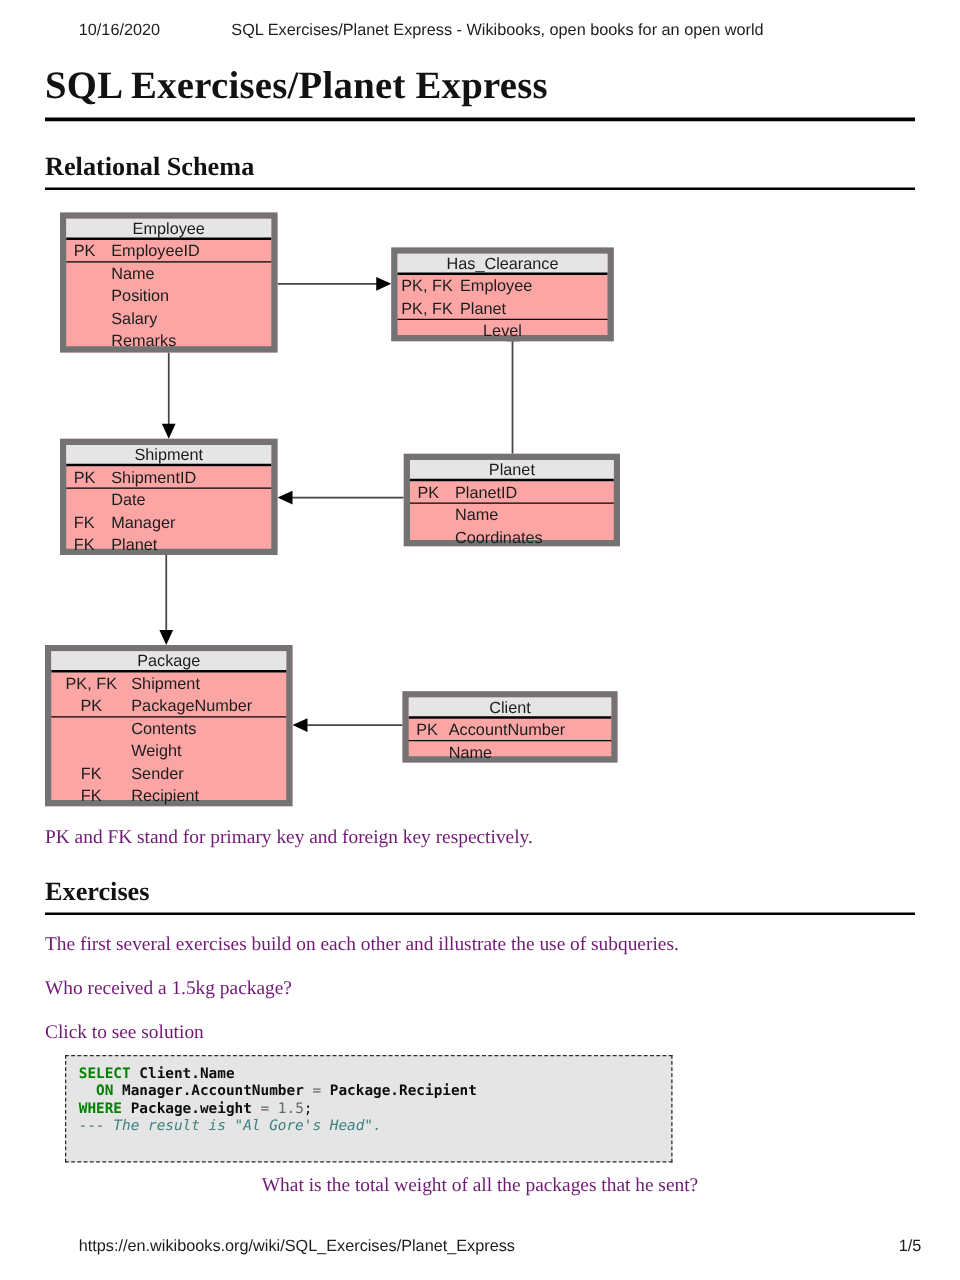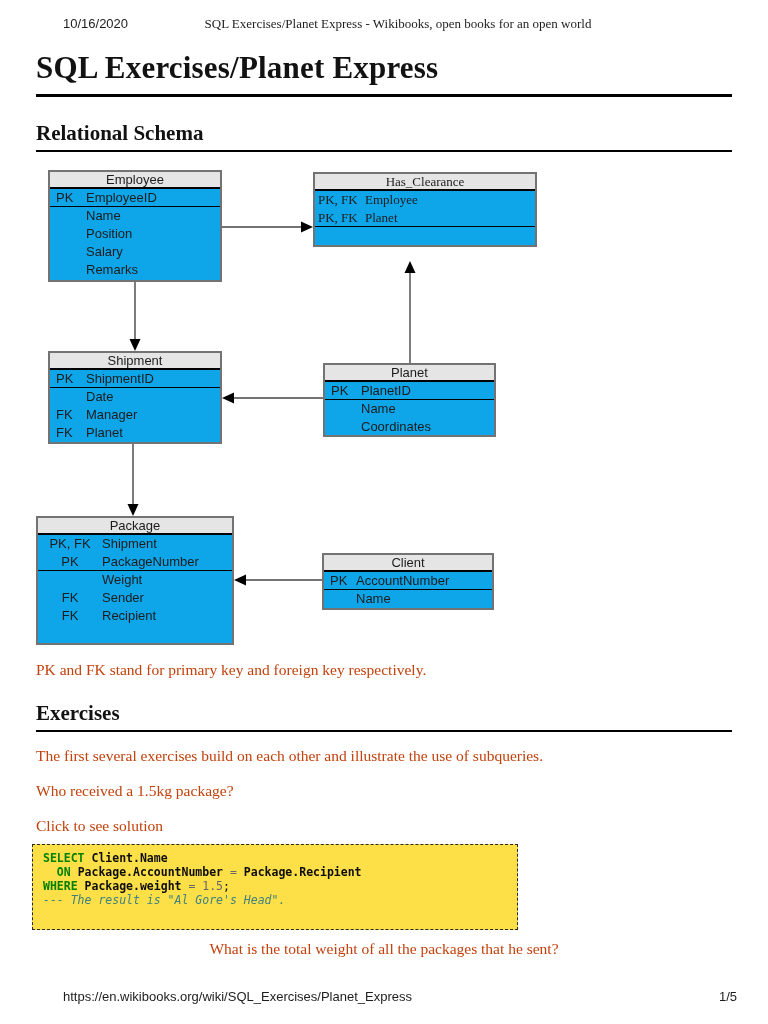--- a/index.html
+++ b/index.html
@@ -8,74 +8,74 @@
     width:768px; height:1024px; position:relative; overflow:hidden;
     font-family:"Liberation Serif", serif; color:#121212;
   }
   .abs { position:absolute; }
 
   
   .print-meta {
     font-family:"Liberation Sans", sans-serif; font-size:13px; color:#1d1d1d;margin-left:28px;
   }
   .print-date { left:35px; top:16px; }
-  .print-doc-title { left:0; right:0; top:16px; text-align:center;font-family:Liberation Serif, serif; }
+  .print-doc-title { left:0; right:0; top:16px; text-align:center; }
   .footer-url { left:35px; top:989px;text-align:center; }
   .footer-page { right:31px; top:989px;text-align:right; }
 
   
   .page-title {
     left:36px; right:36px; top:50px;
     font-size:31px; font-weight:bold; line-height:36px; letter-spacing:.2px;
     padding-bottom:8px; border-bottom:3px solid #000;
   }
   .h2 {
     left:36px; right:36px;
     font-size:21px; font-weight:bold; line-height:26px;
     padding-bottom:4px; border-bottom:2px solid #000;
   }
   #schema-heading { top:120px; }
   #exercises-heading { top:700px; }
 
   
-  .para { left:36px; right:36px; font-size:15.5px; line-height:20px; color:#c2410c; }
+  .para { left:36px; right:36px; font-size:15.5px; line-height:20px; color:#701a75; }
   #schema-note { top:660px; }
   #exercises-intro { top:746px; }
   #question-1 { top:781px; }
   #solution-toggle { top:816px; }
   #question-2 { top:939px;text-align:center; }
 
   
   .diagram { left:36px; top:158px; width:696px; height:497px; }
   .etable {
-    position:absolute; border:2px solid #737373; background:#0ea5e9;
+    position:absolute; border:5px solid #737373; background:#fca5a5;
     font-family:"Liberation Sans", sans-serif; font-size:13px; color:#1c1c1c;
   }
   .ehead {
     height:17px; line-height:16px; text-align:center;
     background:#e5e5e5; border-bottom:2px solid #000;
   }
   .erow { display:flex; height:18px; line-height:18px;align-items:center; }
   .erow.sep { border-bottom:1px solid #000; }
   .k { flex:0 0 var(--kw,36px); padding-left:6px; white-space:pre; }
   .kc { flex:0 0 var(--kw,64px); text-align:center; padding-left:0; white-space:pre; }
   .n { white-space:pre; flex:1 1 auto; }
   .crow { height:18px; line-height:18px; text-align:center; }
 
   #tbl-employee      { left:12px;  top:12px;  width:174px; height:112px; }
-  #tbl-hasclearance  { left:277px; top:14px;  width:224px; height:75px;font-family:Liberation Serif, serif;  --kw:50px; }
+  #tbl-hasclearance  { left:277px; top:40px;  width:178px; height:75px;  --kw:50px; }
   #tbl-shipment      { left:12px;  top:193px; width:174px; height:93px;  }
   #tbl-planet        { left:287px; top:205px; width:173px; height:74px;  }
   #tbl-package       { left:0px;   top:358px; width:198px; height:129px; --kw:64px; }
   #tbl-client        { left:286px; top:395px; width:172px; height:57px;  --kw:32px; }
 
   
   .codebox {
-    left:32px; top:844px; width:486px; height:86px;
-    border:1px dashed #2a2a2a; background:#fde047;
+    left:52px; top:844px; width:486px; height:86px;
+    border:1px dashed #2a2a2a; background:#e5e5e5;
     font-family:"DejaVu Sans Mono","Liberation Mono",monospace;
     font-size:11.5px; line-height:14px; padding:6px 6px 0 10px;
   }
   .codebox span { white-space:pre; }
   .kw { color:#008000; font-weight:bold; }
   .nm { color:#0d0d0d; font-weight:bold; }
   .op { color:#666666; }
   .nu { color:#666666; }
   .pu { color:#0d0d0d; }
   .cm { color:#408080; font-style:italic; }
@@ -146,20 +146,21 @@
   <div class="etable" id="tbl-hasclearance">
     <div class="ehead">Has_Clearance</div>
     <div class="erow">
         <span class="k" style="padding-left:3px">PK, FK</span>
         <span class="n">Employee</span>
       </div>
     <div class="erow sep">
         <span class="k" style="padding-left:3px">PK, FK</span>
         <span class="n">Planet</span>
       </div>
+    <div class="crow">Level</div>
   </div>
 
   <div class="etable" id="tbl-shipment">
     <div class="ehead">Shipment</div>
     <div class="erow sep">
         <span class="k">PK</span>
         <span class="n">ShipmentID</span>
       </div>
     <div class="erow">
         <span class="k"></span>
@@ -193,20 +194,24 @@
 
   <div class="etable" id="tbl-package">
     <div class="ehead">Package</div>
     <div class="erow">
         <span class="kc">PK, FK</span>
         <span class="n">Shipment</span>
       </div>
     <div class="erow sep">
         <span class="kc">PK</span>
         <span class="n">PackageNumber</span>
+      </div>
+    <div class="erow">
+        <span class="kc"></span>
+        <span class="n">Contents</span>
       </div>
     <div class="erow">
         <span class="kc"></span>
         <span class="n">Weight</span>
       </div>
     <div class="erow">
         <span class="kc">FK</span>
         <span class="n">Sender</span>
       </div>
     <div class="erow">
@@ -230,21 +235,21 @@
 
 <p class="abs para" id="schema-note">PK and FK stand for primary key and foreign key respectively.</p>
 
 <h2 class="abs h2" id="exercises-heading">Exercises</h2>
 <p class="abs para" id="exercises-intro">The first several exercises build on each other and illustrate the use of subqueries.</p>
 <p class="abs para" id="question-1">Who received a 1.5kg package?</p>
 <p class="abs para" id="solution-toggle">Click to see solution</p>
 
 <div class="abs codebox">
   <div class="cl"><span class="kw">SELECT</span><span class="nm"> Client.Name</span></div>
-  <div class="cl"><span class="pu">  </span><span class="kw">ON</span><span class="nm"> Package.AccountNumber </span><span class="op">=</span><span class="nm"> Package.Recipient</span></div>
+  <div class="cl"><span class="pu">  </span><span class="kw">ON</span><span class="nm"> Manager.AccountNumber </span><span class="op">=</span><span class="nm"> Package.Recipient</span></div>
   <div class="cl"><span class="kw">WHERE</span><span class="nm"> Package.weight </span><span class="op">=</span><span class="nu"> 1.5</span><span class="pu">;</span></div>
   <div class="cl"><span class="cm">--- The result is "Al Gore's Head".</span></div>
 </div>
 
 <p class="abs para" id="question-2">What is the total weight of all the packages that he sent?</p>
 
 <div class="abs print-meta footer-url">https://en.wikibooks.org/wiki/SQL_Exercises/Planet_Express</div>
 <div class="abs print-meta footer-page">1/5</div>
 
 </body></html>

